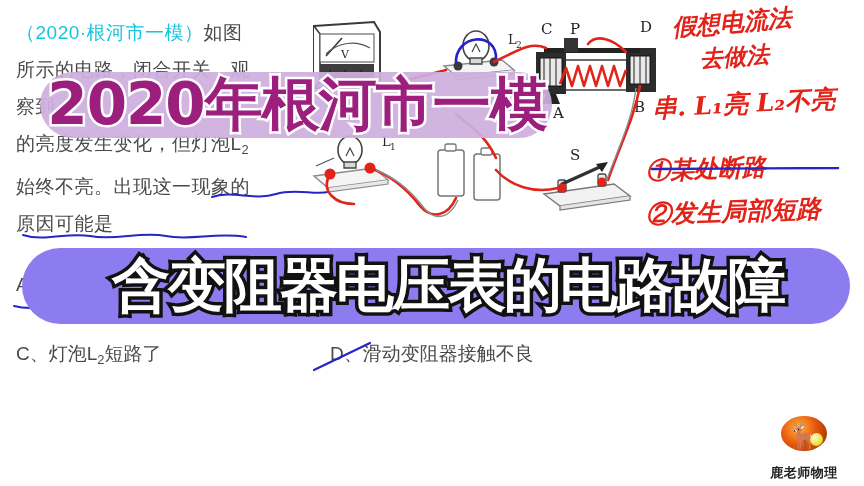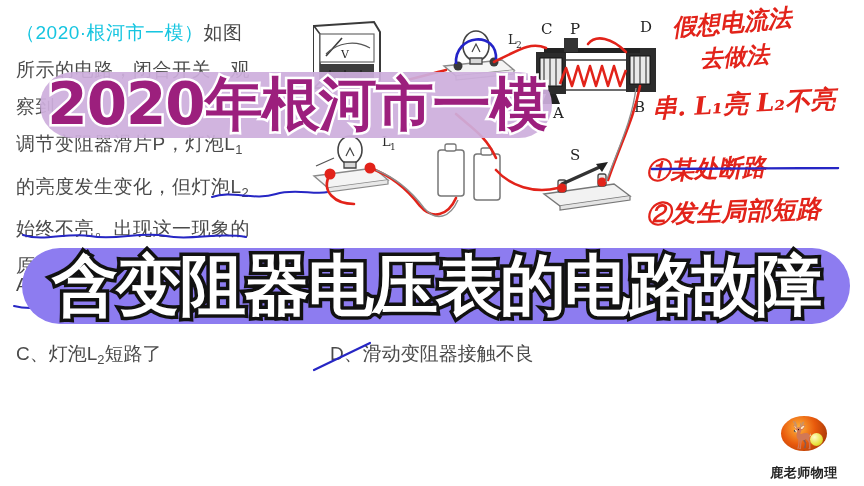--- a/index.html
+++ b/index.html
@@ -37,23 +37,23 @@
   #banner1-text{position:absolute;left:52px;top:74px;width:490px;height:62px;
            display:flex;align-items:center;justify-content:center;
            font-size:58px;font-weight:700;color:#9c1f7d;
            font-family:"DejaVu Sans","Liberation Sans",sans-serif;
            letter-spacing:-1px;white-space:nowrap;
            -webkit-text-stroke:5px #ffffff; paint-order:stroke fill;}
 
   
   #banner2{position:absolute;left:22px;top:248px;width:828px;height:76px;
            background:#8d7cf0;border-radius:38px;}
-  #banner2-text{position:absolute;left:28px;top:250px;width:816px;height:72px;
+  #banner2-text{position:absolute;left:40px;top:250px;width:816px;height:72px;
            display:flex;align-items:center;justify-content:center;
-           font-size:66px;font-weight:700;color:#ffffff;
+           font-size:58px;font-weight:700;color:#ffffff;
            font-family:Liberation Sans, sans-serif;
            letter-spacing:-2px;white-space:nowrap;
            -webkit-text-stroke:7px #111111; paint-order:stroke fill;}
 
   
   #circuit{position:absolute;left:296px;top:8px;width:360px;height:230px;}
 
   
   .hand{position:absolute;color:#e2231a;white-space:nowrap;
         font-family:"DejaVu Serif","Liberation Serif",serif;
@@ -83,23 +83,20 @@
 
 <div id="stage">
 
   <div class="qtext">
     <div class="qline">
       <span class="qcode">（2020·根河市一模）</span><span>如图</span>
     </div>
     <div class="qline">所示的电路，闭合开关，观</div>
     <div class="qline">察到</div>
     <div class="qline">
-      <span>调节变阻器滑片P，灯泡L</span><sub>1</sub>
-    </div>
-    <div class="qline">
       <span>的亮度发生变化，但灯泡L</span><sub>2</sub>
     </div>
     <div class="qline">始终不亮。出现这一现象的</div>
     <div class="qline">原因可能是</div>
   </div>
 
   <div class="opt" id="opt-a">
     <span>A、</span><span>灯泡L</span><sub>1</sub><span>短路了</span>
   </div>
   <div class="opt" id="opt-b">

